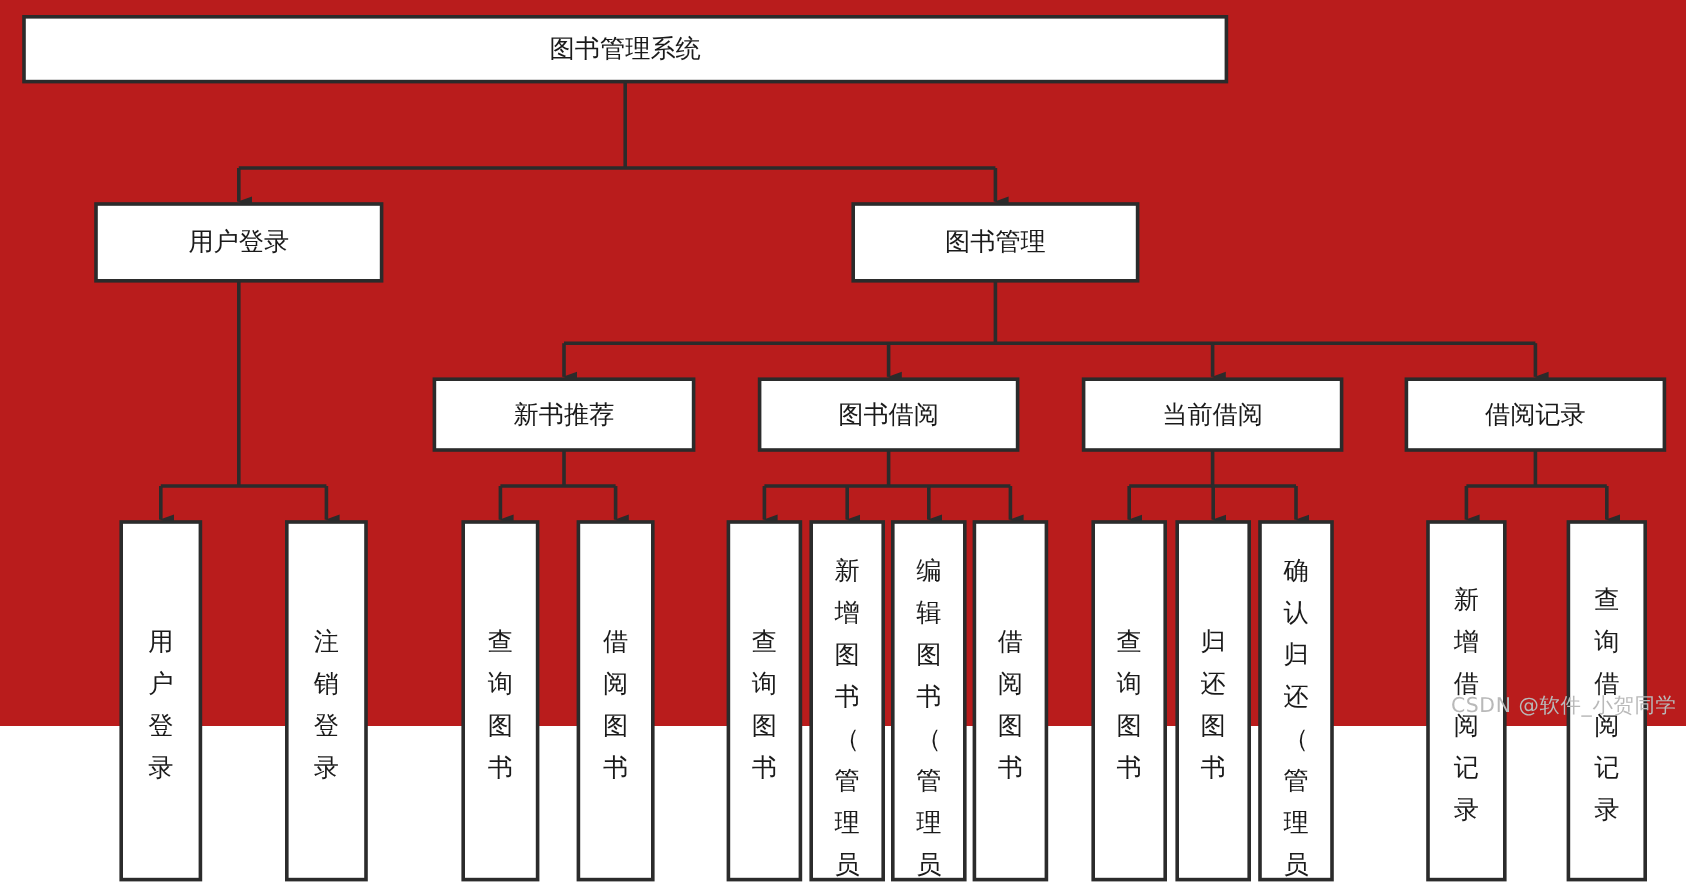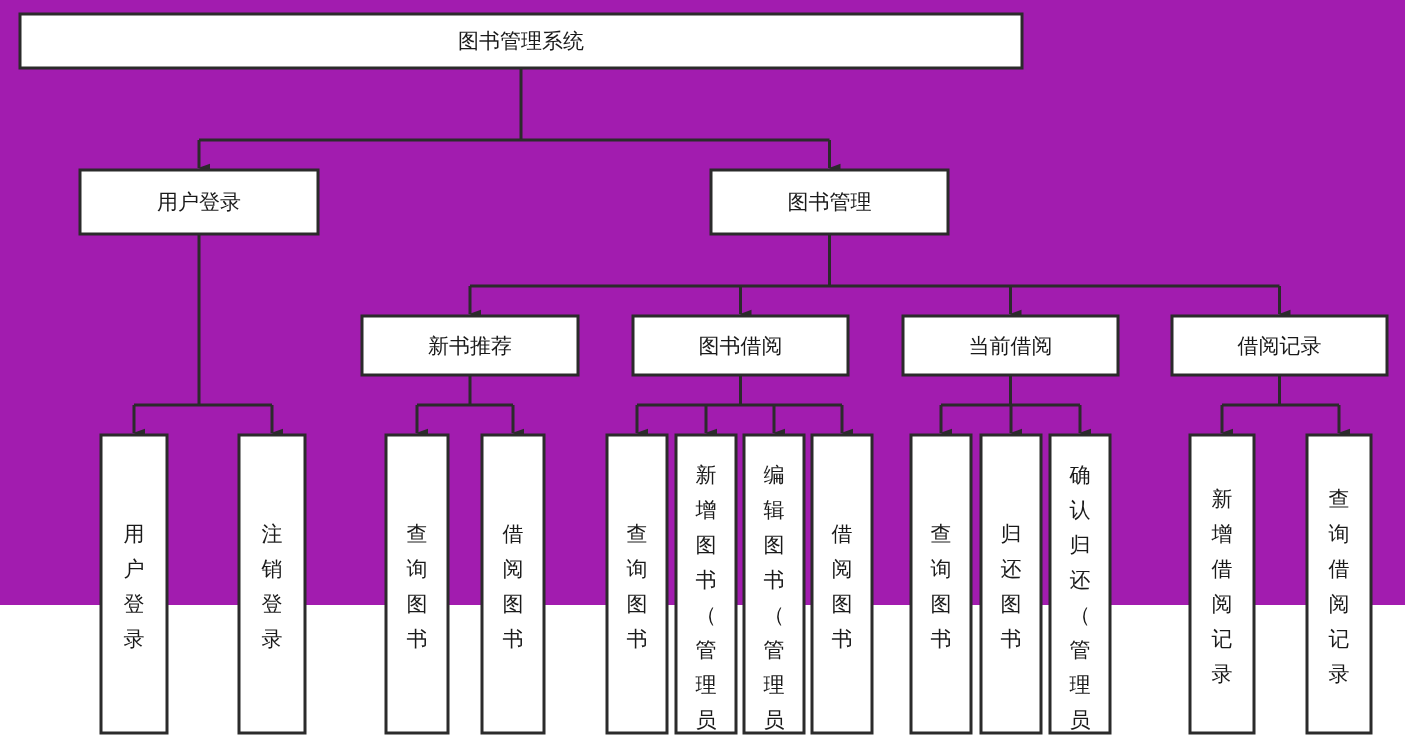--- a/index.html
+++ b/index.html
@@ -11,21 +11,21 @@
     width: 1405px;
     height: 747px;
     font-family: "DejaVu Sans", "Liberation Sans", sans-serif;
     overflow: hidden;
     position: relative;
   }
   #diagram-root {
     position: relative;
     width: 1405px;
     height: 605px;
-    background: #a21caf;
+    background: #b91c1c;
   }
   svg#flowchart {
     position: absolute;
     left: 0;
     top: 0;
     width: 1405px;
     height: 747px;
     display: block;
   }
   .box-rect {
@@ -202,13 +202,14 @@
           <rect class="box-rect" x="1190" y="435" width="64" height="298"></rect>
           <text class="node-label-v" x="1222" y="506.3"><tspan x="1222" dy="0">新</tspan><tspan x="1222" dy="35">增</tspan><tspan x="1222" dy="35">借</tspan><tspan x="1222" dy="35">阅</tspan><tspan x="1222" dy="35">记</tspan><tspan x="1222" dy="35">录</tspan></text>
         </g>
         <g>
           <rect class="box-rect" x="1307" y="435" width="64" height="298"></rect>
           <text class="node-label-v" x="1339" y="506.3"><tspan x="1339" dy="0">查</tspan><tspan x="1339" dy="35">询</tspan><tspan x="1339" dy="35">借</tspan><tspan x="1339" dy="35">阅</tspan><tspan x="1339" dy="35">记</tspan><tspan x="1339" dy="35">录</tspan></text>
         </g>
       </g>
   </svg>
 
+  <div class="watermark-text">CSDN @软件_小贺同学</div>
 </div>
 
 </body></html>

